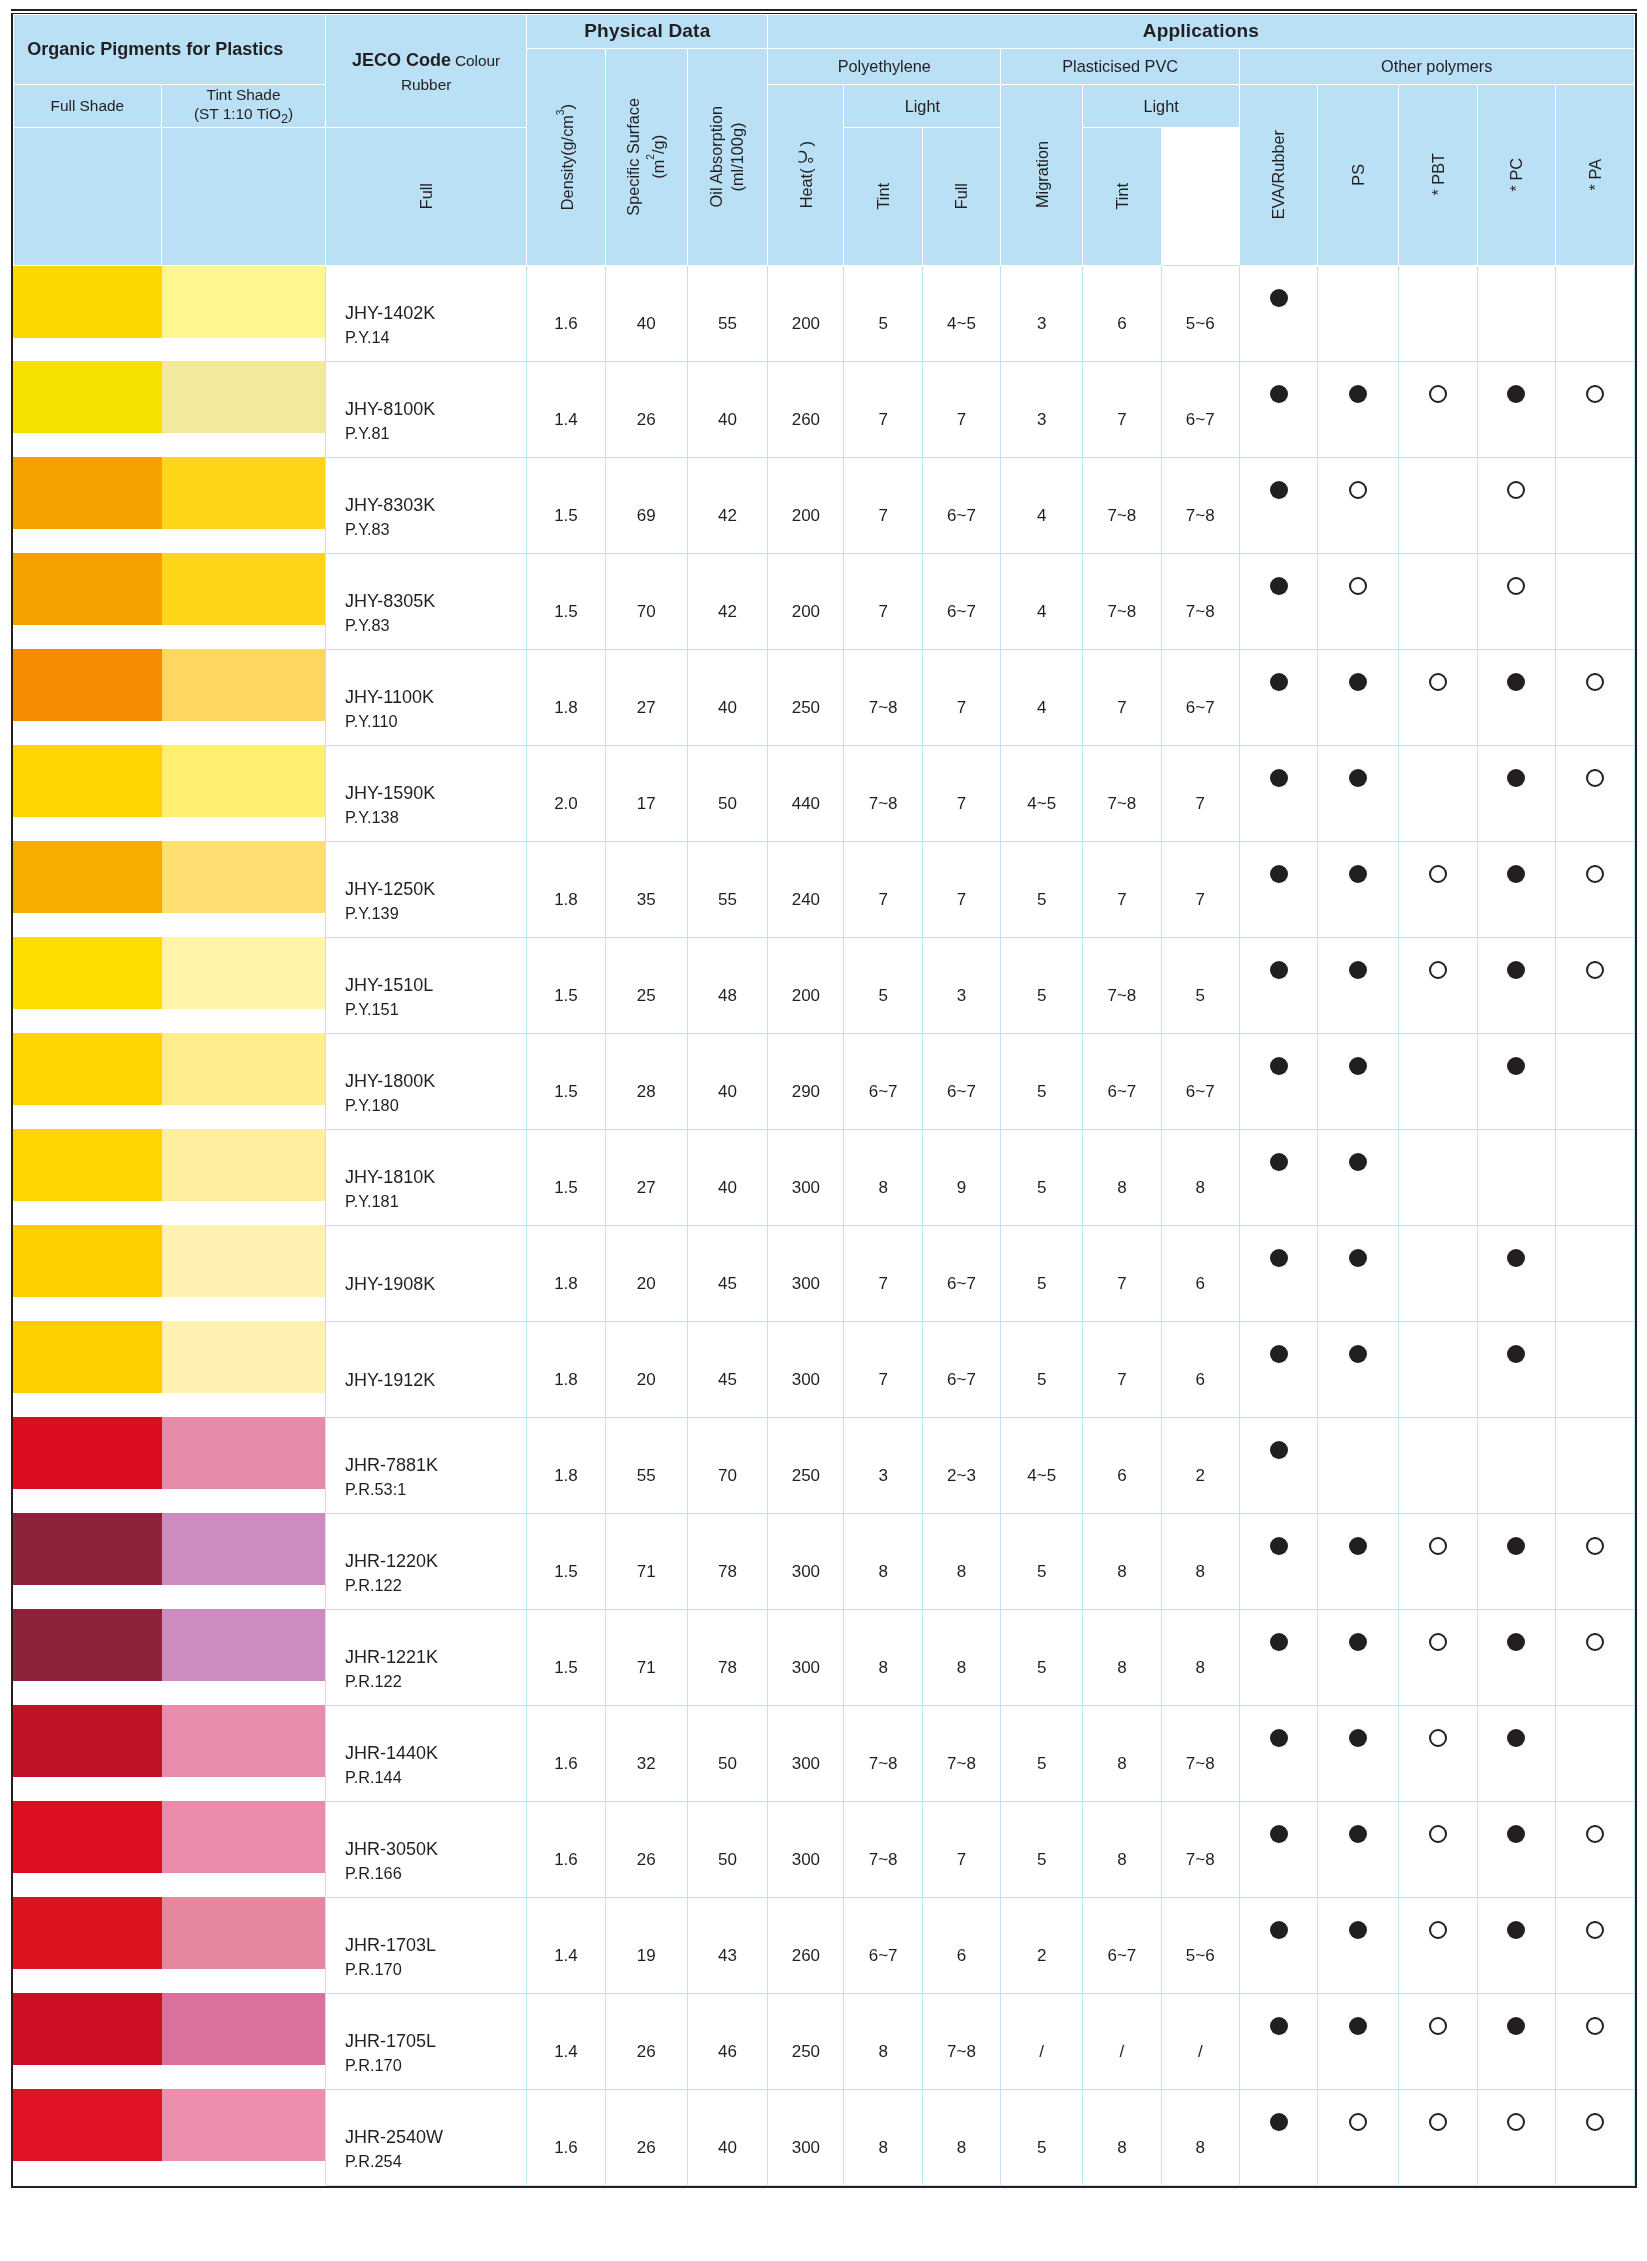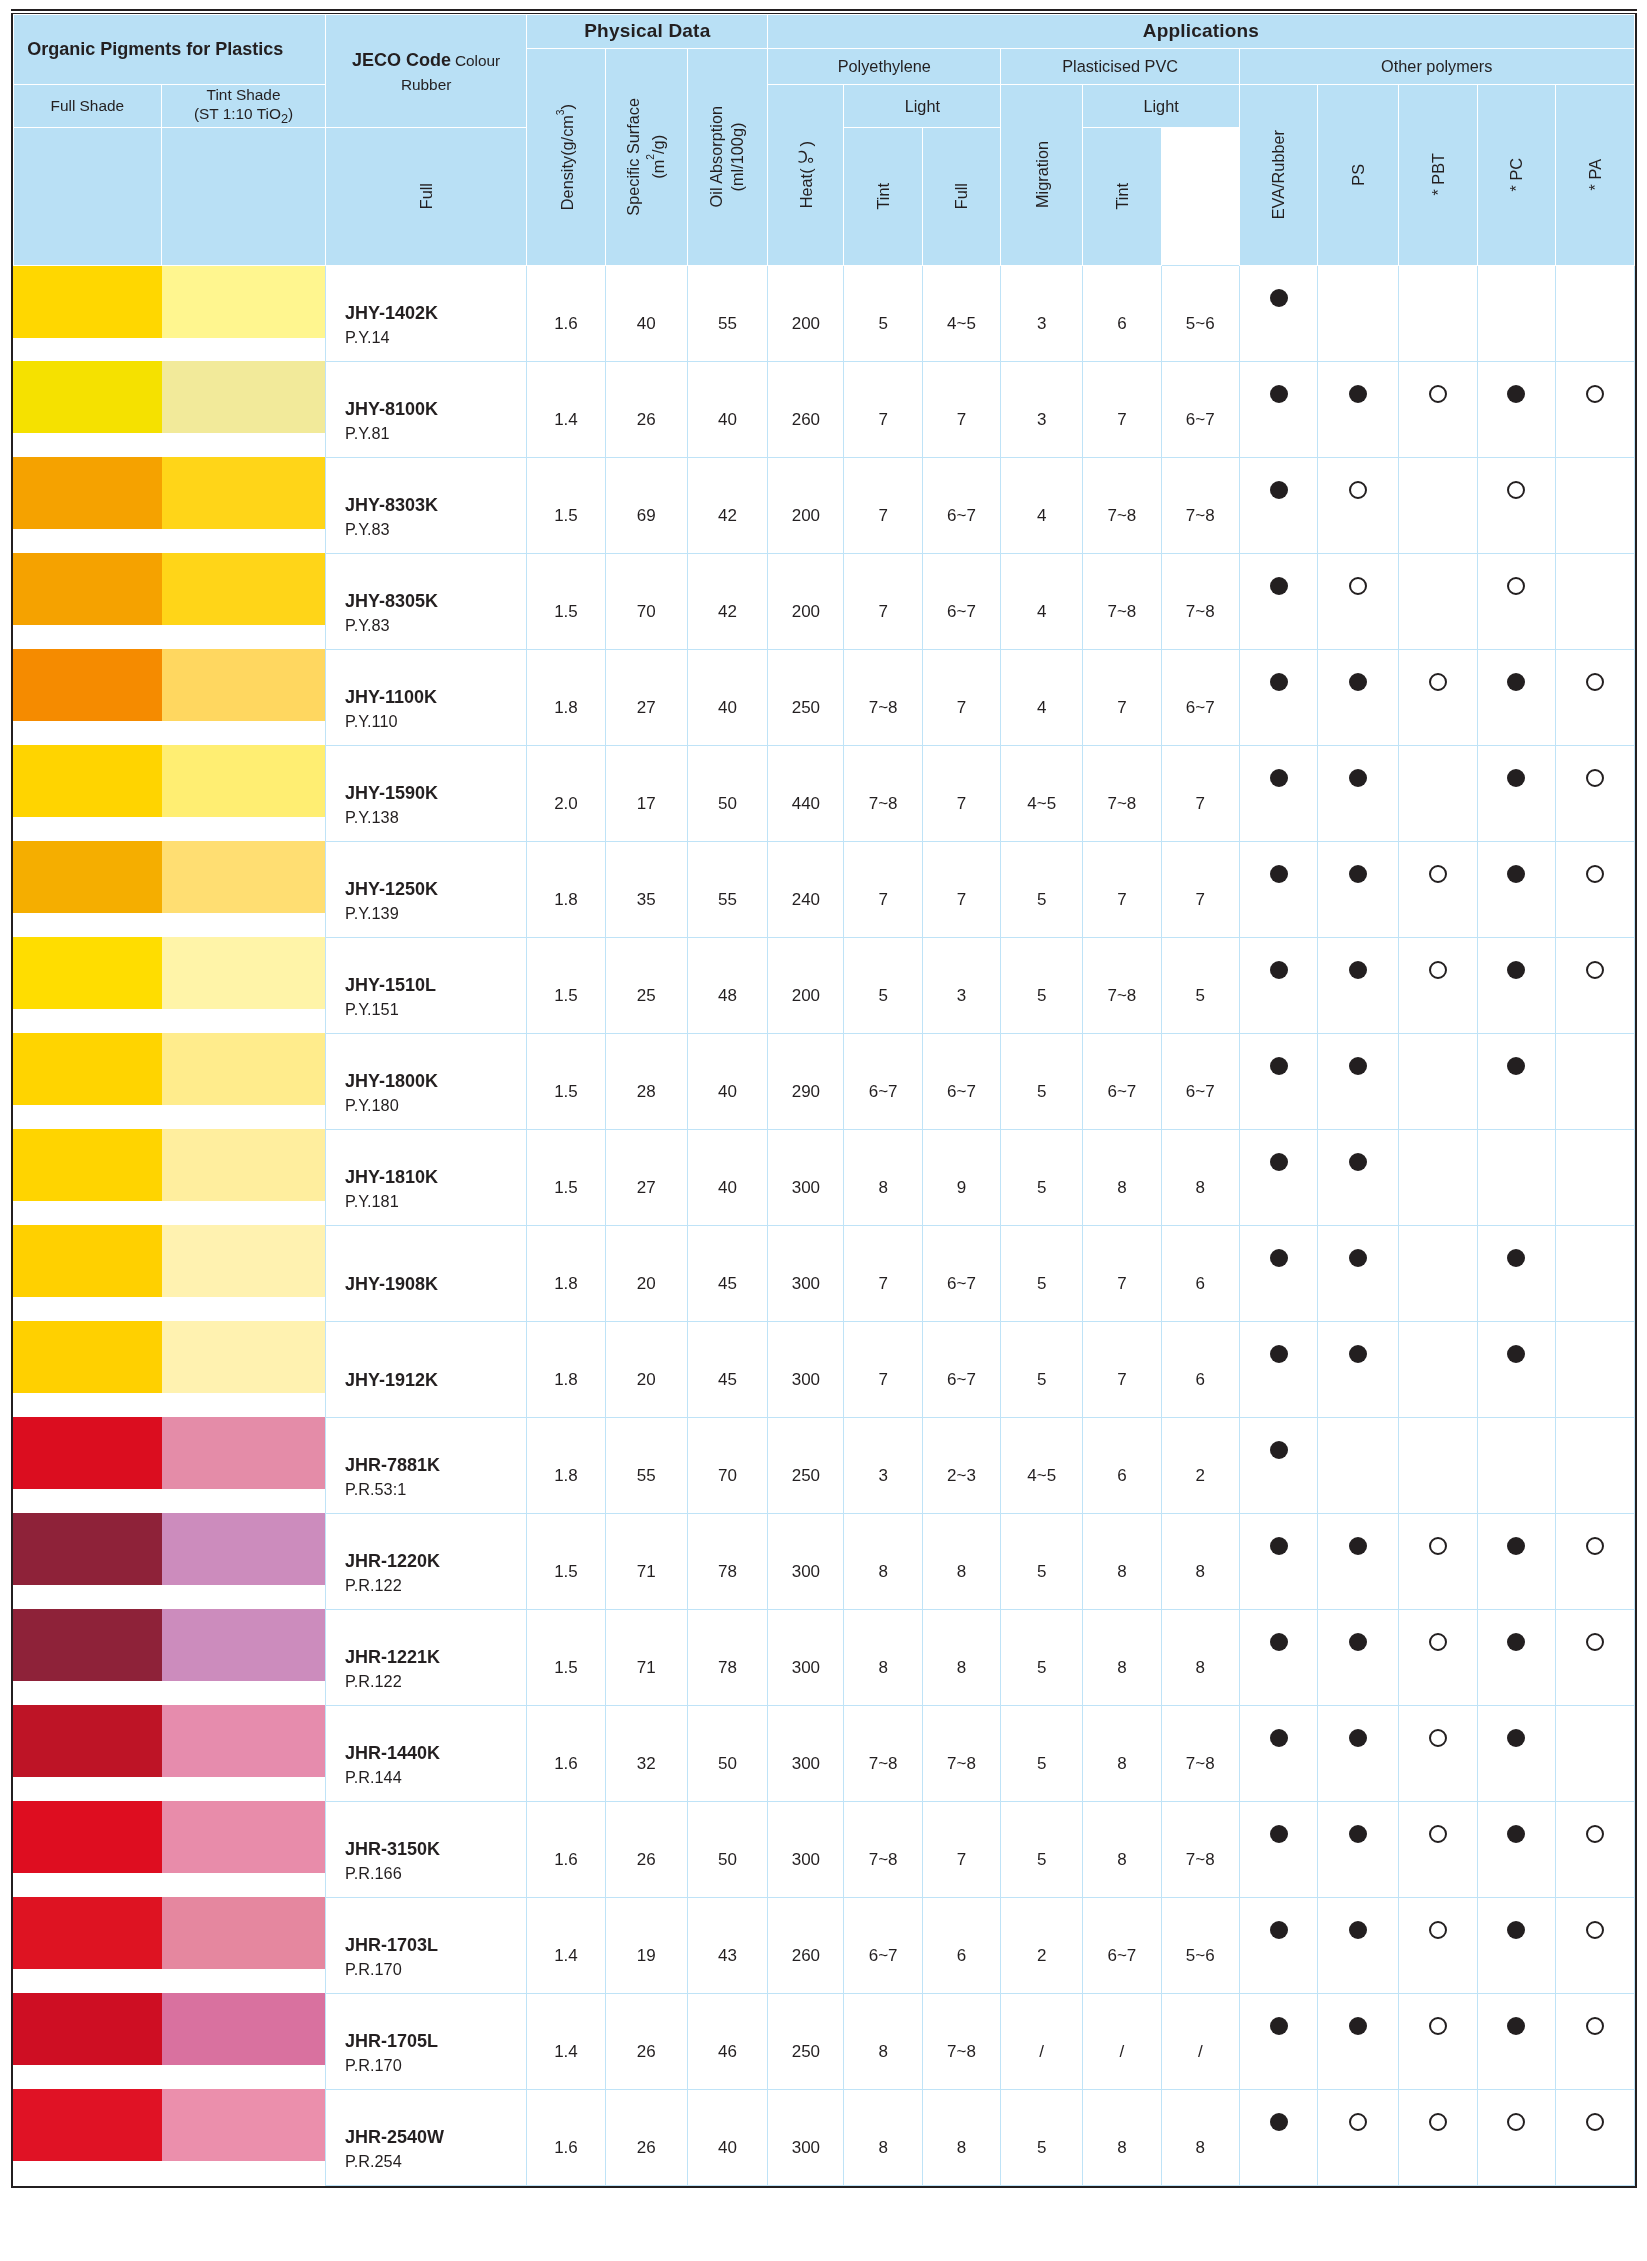--- a/index.html
+++ b/index.html
@@ -115,21 +115,21 @@
   .swatch {
     width: 100%;
     height: 72px;
   }
   td.code-cell {
     text-align: left;
     padding-left: 19px;
   }
   .code-name {
     font-size: 18px;
-    font-weight: bold;
+    font-weight: normal;
     display: block;
     line-height: 1.45;
   }
   .code-ci {
     font-size: 16.3px;
     display: block;
     line-height: 1.35;
   }
   .dot-full, .dot-open {
     display: inline-block;
@@ -696,21 +696,21 @@
             <td></td>
           </tr>
           <tr class="marker-row">
             <td class="swatch-cell">
               <div class="swatch" style="background: rgb(222, 13, 32);"></div>
             </td>
             <td class="swatch-cell">
               <div class="swatch" style="background: rgb(232, 140, 170);"></div>
             </td>
             <td class="code-cell" style="vertical-align: middle;">
-              <span class="code-name">JHR-3150K</span>
+              <span class="code-name">JHR-3050K</span>
               <span class="code-ci">P.R.166</span>
             </td>
             <td style="vertical-align: middle;">1.6</td>
             <td style="vertical-align: middle;">26</td>
             <td style="vertical-align: middle;">50</td>
             <td style="vertical-align: middle;">300</td>
             <td style="vertical-align: middle;">7~8</td>
             <td style="vertical-align: middle;">7</td>
             <td style="vertical-align: middle;">5</td>
             <td style="vertical-align: middle;">8</td>

